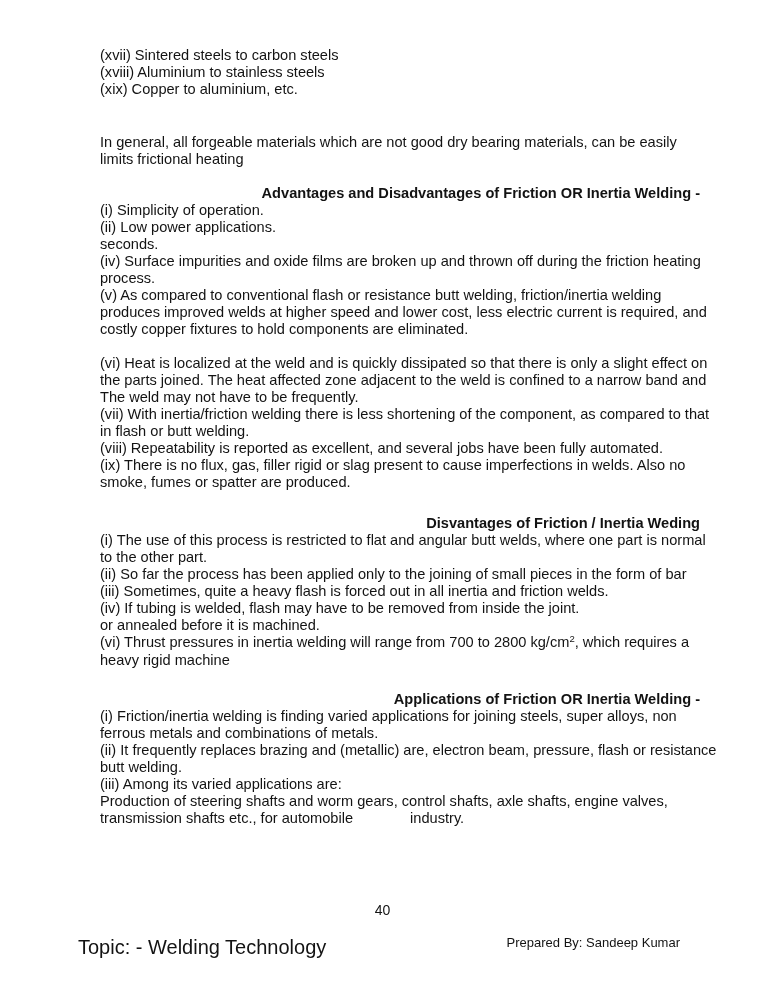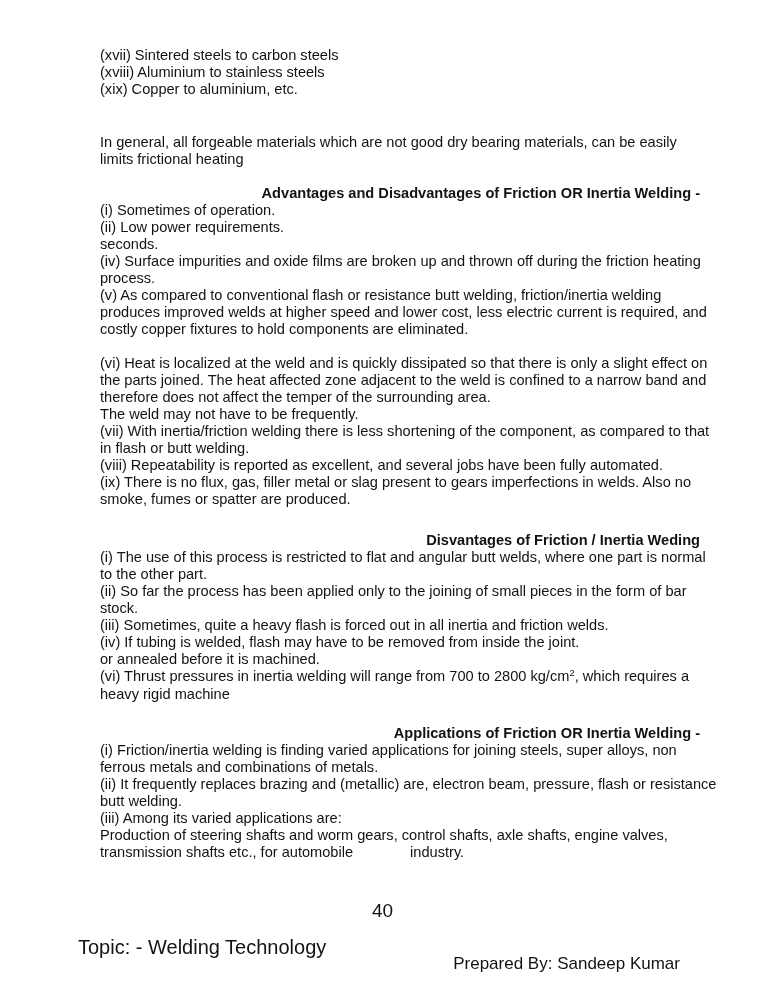--- a/index.html
+++ b/index.html
@@ -43,36 +43,36 @@
   .tabgap {
     display: inline-block;
     width: 57px;
   }
   .page-number {
     position: absolute;
     left: 0;
     right: 0;
     top: 902px;
     text-align: center;
-    font-size: 19px;
+    font-size: 14px;
     line-height: 17px;
   }
   .footer-left {
     position: absolute;
     left: 78px;
     top: 939px;
     font-size: 20px;
     line-height: 17px;
     white-space: nowrap;
   }
   .footer-right {
     position: absolute;
     right: 85px;
-    top: 955px;
-    font-size: 17px;
+    top: 934px;
+    font-size: 13px;
     line-height: 17px;
     white-space: nowrap;
   }
 </style>
 </head>
 <body>
 
 <div class="page">
   <div class="content">
 
@@ -81,48 +81,46 @@
     <div class="ln">(xix) Copper to aluminium, etc.</div>
 
     <div class="gap-2"></div>
 
     <div class="ln">In general, all forgeable materials which are not good dry bearing materials, can be easily</div>
     <div class="ln">limits frictional heating</div>
 
     <div class="gap-1"></div>
 
     <div class="ln heading">Advantages and Disadvantages of Friction OR Inertia Welding -</div>
-    <div class="ln">(i) Sometimes of operation.</div>
-    <div class="ln">(ii) Low power requirements.</div>
+    <div class="ln">(i) Simplicity of operation.</div>
+    <div class="ln">(ii) Low power applications.</div>
     <div class="ln">seconds.</div>
     <div class="ln">(iv) Surface impurities and oxide films are broken up and thrown off during the friction heating</div>
     <div class="ln">process.</div>
     <div class="ln">(v) As compared to conventional flash or resistance butt welding, friction/inertia welding</div>
     <div class="ln">produces improved welds at higher speed and lower cost, less electric current is required, and</div>
     <div class="ln">costly copper fixtures to hold components are eliminated.</div>
 
     <div class="gap-1"></div>
 
     <div class="ln">(vi) Heat is localized at the weld and is quickly dissipated so that there is only a slight effect on</div>
     <div class="ln">the parts joined. The heat affected zone adjacent to the weld is confined to a narrow band and</div>
-    <div class="ln">therefore does not affect the temper of the surrounding area.</div>
     <div class="ln">The weld may not have to be frequently.</div>
     <div class="ln">(vii) With inertia/friction welding there is less shortening of the component, as compared to that</div>
     <div class="ln">in flash or butt welding.</div>
     <div class="ln">(viii) Repeatability is reported as excellent, and several jobs have been fully automated.</div>
-    <div class="ln">(ix) There is no flux, gas, filler metal or slag present to gears imperfections in welds. Also no</div>
+    <div class="ln">(ix) There is no flux, gas, filler rigid or slag present to cause imperfections in welds. Also no</div>
     <div class="ln">smoke, fumes or spatter are produced.</div>
 
     <div class="gap-before-h2"></div>
 
     <div class="ln heading">Disvantages of Friction / Inertia Weding</div>
     <div class="ln">(i) The use of this process is restricted to flat and angular butt welds, where one part is normal</div>
     <div class="ln">to the other part.</div>
     <div class="ln">(ii) So far the process has been applied only to the joining of small pieces in the form of bar</div>
-    <div class="ln">stock.</div>
     <div class="ln">(iii) Sometimes, quite a heavy flash is forced out in all inertia and friction welds.</div>
     <div class="ln">(iv) If tubing is welded, flash may have to be removed from inside the joint.</div>
     <div class="ln">or annealed before it is machined.</div>
     <div class="ln"><span>(vi) Thrust pressures in inertia welding will range from 700 to 2800 kg/cm</span><span class="sup">2</span><span>, which requires a</span></div>
     <div class="ln">heavy rigid machine</div>
 
     <div class="gap-before-h3"></div>
 
     <div class="ln heading">Applications of Friction OR Inertia Welding -</div>
     <div class="ln">(i) Friction/inertia welding is finding varied applications for joining steels, super alloys, non</div>

